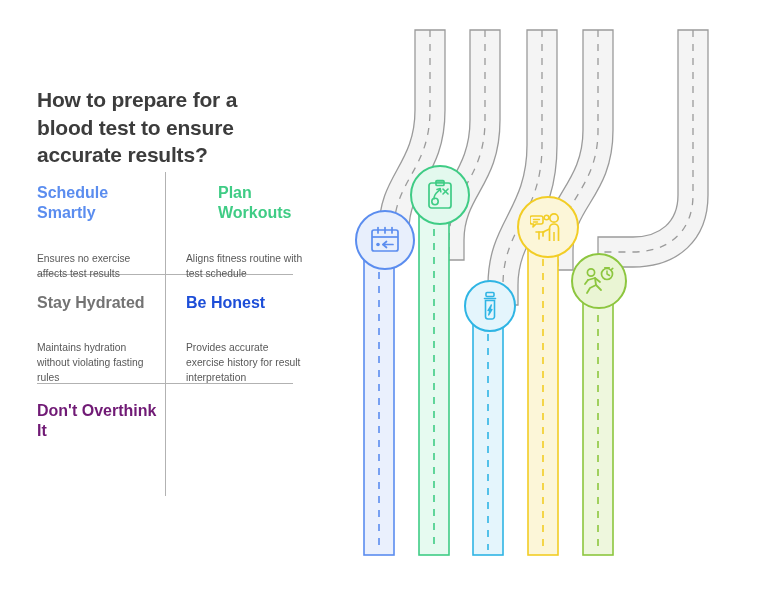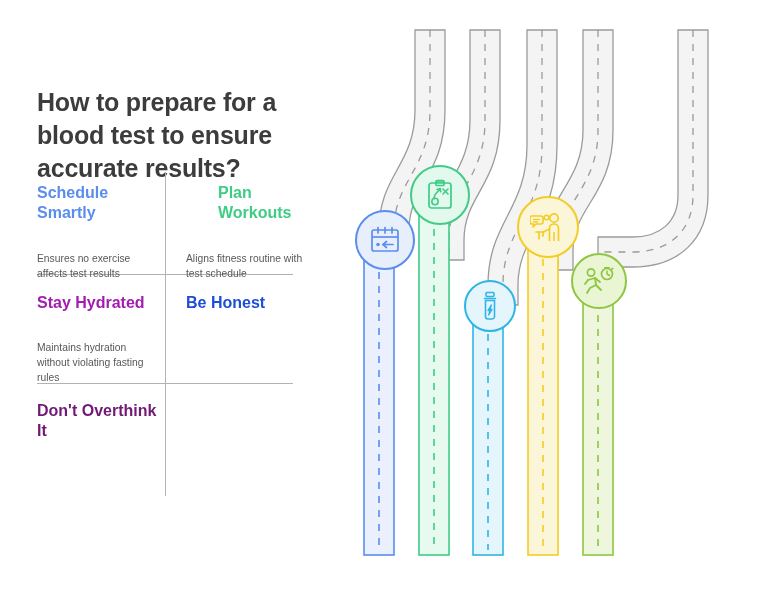--- a/index.html
+++ b/index.html
@@ -26,21 +26,21 @@
     left: 0; top: 0;
     width: 330px;
     height: 595px;
   }
 
   #page-title {
     position: absolute;
     left: 37px;
     top: 86px;
     width: 250px;
-    font-size: 25px;
+    font-size: 21px;
     font-weight: bold;
     line-height: 1.32;
     color: #3c3c3c;
     letter-spacing: -0.2px;
   }
 
   
   .card {
     position: absolute;
     width: 122px;
@@ -132,26 +132,27 @@
       <div class="card-title" style="color: rgb(91, 141, 239);">Schedule Smartly</div>
       <div class="card-body">Ensures no exercise affects test results</div>
     </div>
 
     <div class="card" id="card-workouts">
       <div class="card-title" style="color: rgb(63, 204, 133); padding-left: 32px;">Plan Workouts</div>
       <div class="card-body">Aligns fitness routine with test schedule</div>
     </div>
 
     <div class="card" id="card-hydrated">
-      <div class="card-title" style="color: #a21caf;">Stay Hydrated</div>
+      <div class="card-title" style="color: #737373;">Stay Hydrated</div>
       <div class="card-body">Maintains hydration without violating fasting rules</div>
     </div>
 
     <div class="card" id="card-honest">
       <div class="card-title" style="color: #1d4ed8;">Be Honest</div>
+      <div class="card-body">Provides accurate exercise history for result interpretation</div>
     </div>
 
     <div class="card" id="card-overthink">
       <div class="card-title" style="color: #701a75;">Don't Overthink It</div>
     </div>
   </div>
 
   <div id="roads">
     <svg width="438" height="595" viewBox="0 0 438 595" xmlns="http://www.w3.org/2000/svg">
 

